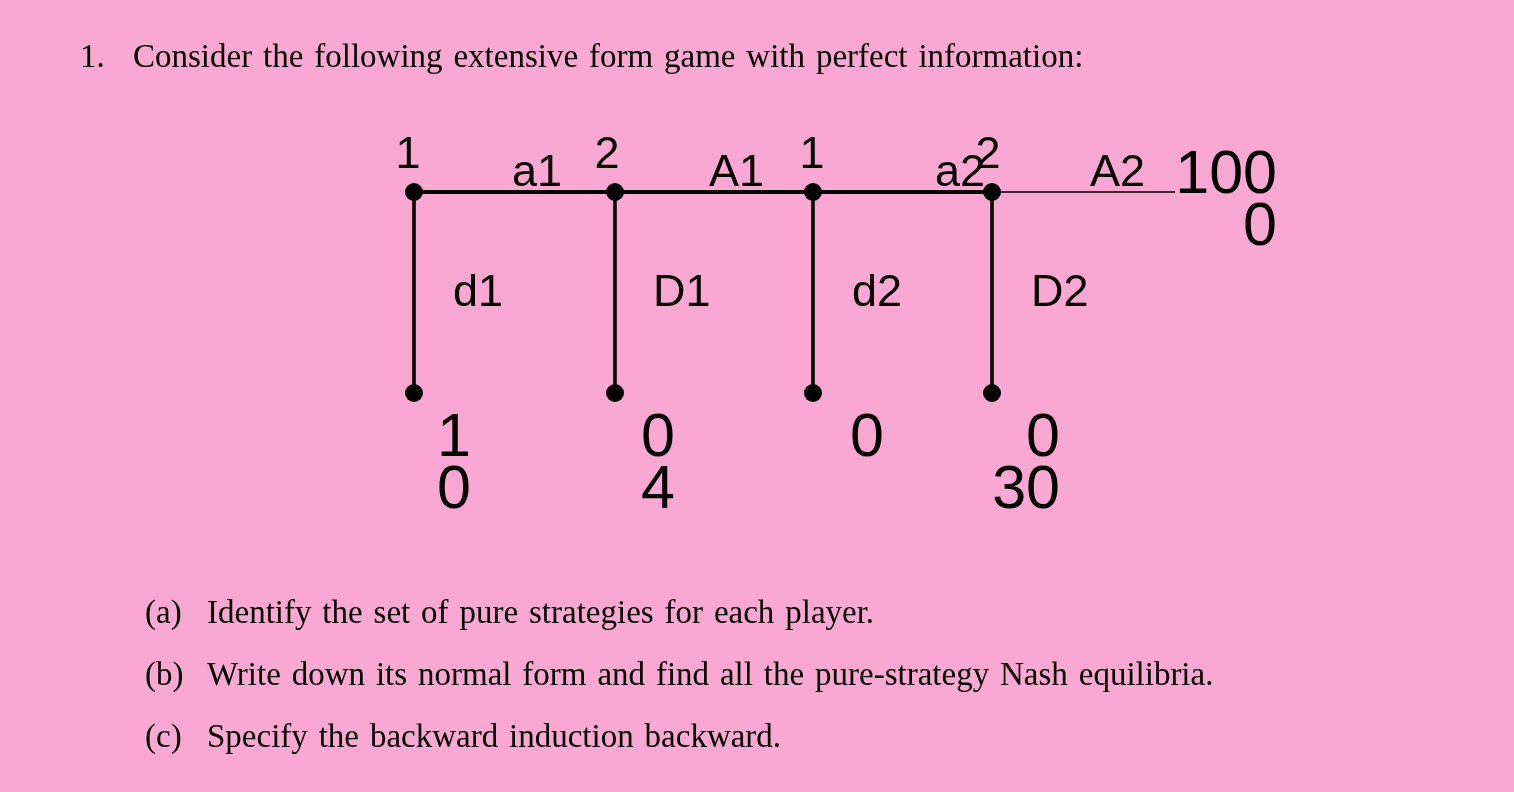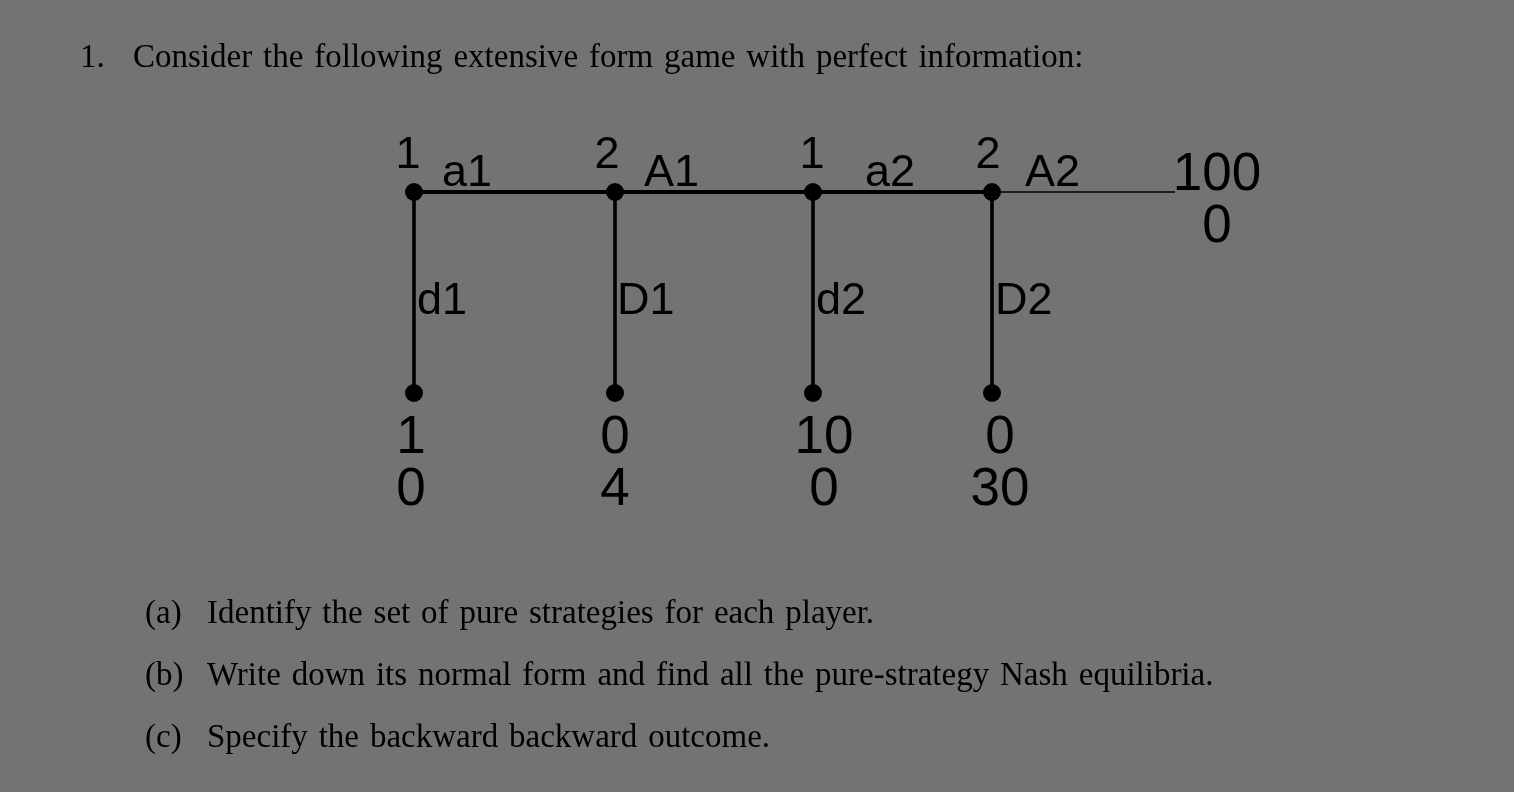--- a/index.html
+++ b/index.html
@@ -1,21 +1,21 @@
 <!DOCTYPE html>
 <html><head>
 <meta charset="utf-8">
 <style>
   * { margin: 0; padding: 0; box-sizing: border-box; }
   html, body { background: #ffffff; }
   .page {
     position: relative;
     width: 1514px;
     height: 792px;
-    background: #737373;
+    background: #f9a8d4;
     color: #000000;
     overflow: hidden;
     font-family: "Liberation Serif", "DejaVu Serif", serif;
   }
   
   .doc-line {
     position: absolute;
     font-size: 33px;
     line-height: 1.15;
     color: #000000;
@@ -32,30 +32,30 @@
   
   .tree-svg { position: absolute; left: 0; top: 0; width: 1514px; height: 792px; }
   .tree-label {
     position: absolute;
     font-family: "Liberation Sans", "DejaVu Sans", sans-serif;
     font-size: 45px;
     line-height: 1;
     color: #000000;
     white-space: nowrap;
   }
-  .center-box { width: 120px; text-align: left; }
+  .center-box { width: 120px; text-align: right; }
   .player-box { width: 60px; text-align: center; top: 130px; }
   .edge-box { top: 148px; }
-  .down-box { top: 276px; }
+  .down-box { top: 268px; padding-left: 36px; }
   .payoff-col {
     position: absolute;
     width: 120px;
-    text-align: center;
+    text-align: right;
     font-family: "Liberation Sans", "DejaVu Sans", sans-serif;
-    font-size: 53px;
+    font-size: 61px;
     line-height: 52px;
     color: #000000;
   }
   .payoff-col span { display: block; }
 </style>
 </head>
 <body>
 
 <div class="page">
 
@@ -102,36 +102,35 @@
 
   <div class="payoff-col" style="left:351px; top:409px">
     <span>1</span>
     <span>0</span>
   </div>
   <div class="payoff-col" style="left:555px; top:409px">
     <span>0</span>
     <span>4</span>
   </div>
   <div class="payoff-col" style="left:764px; top:409px">
-    <span>10</span>
     <span>0</span>
   </div>
   <div class="payoff-col" style="left:940px; top:409px">
     <span>0</span>
     <span>30</span>
   </div>
 
   <div class="payoff-col" style="left:1157px; top:146px">
     <span>100</span>
     <span>0</span>
   </div>
 
   <div class="doc-line q-line q-b">
     <span class="q-label">(b)</span><span>Write down its normal form and find all the pure-strategy Nash equilibria.</span>
   </div>
   <div class="doc-line q-line q-a">
     <span class="q-label">(a)</span><span>Identify the set of pure strategies for each player.</span>
   </div>
   <div class="doc-line q-line q-c">
-    <span class="q-label">(c)</span><span>Specify the backward backward outcome.</span>
+    <span class="q-label">(c)</span><span>Specify the backward induction backward.</span>
   </div>
 
 </div>
 
 </body></html>

